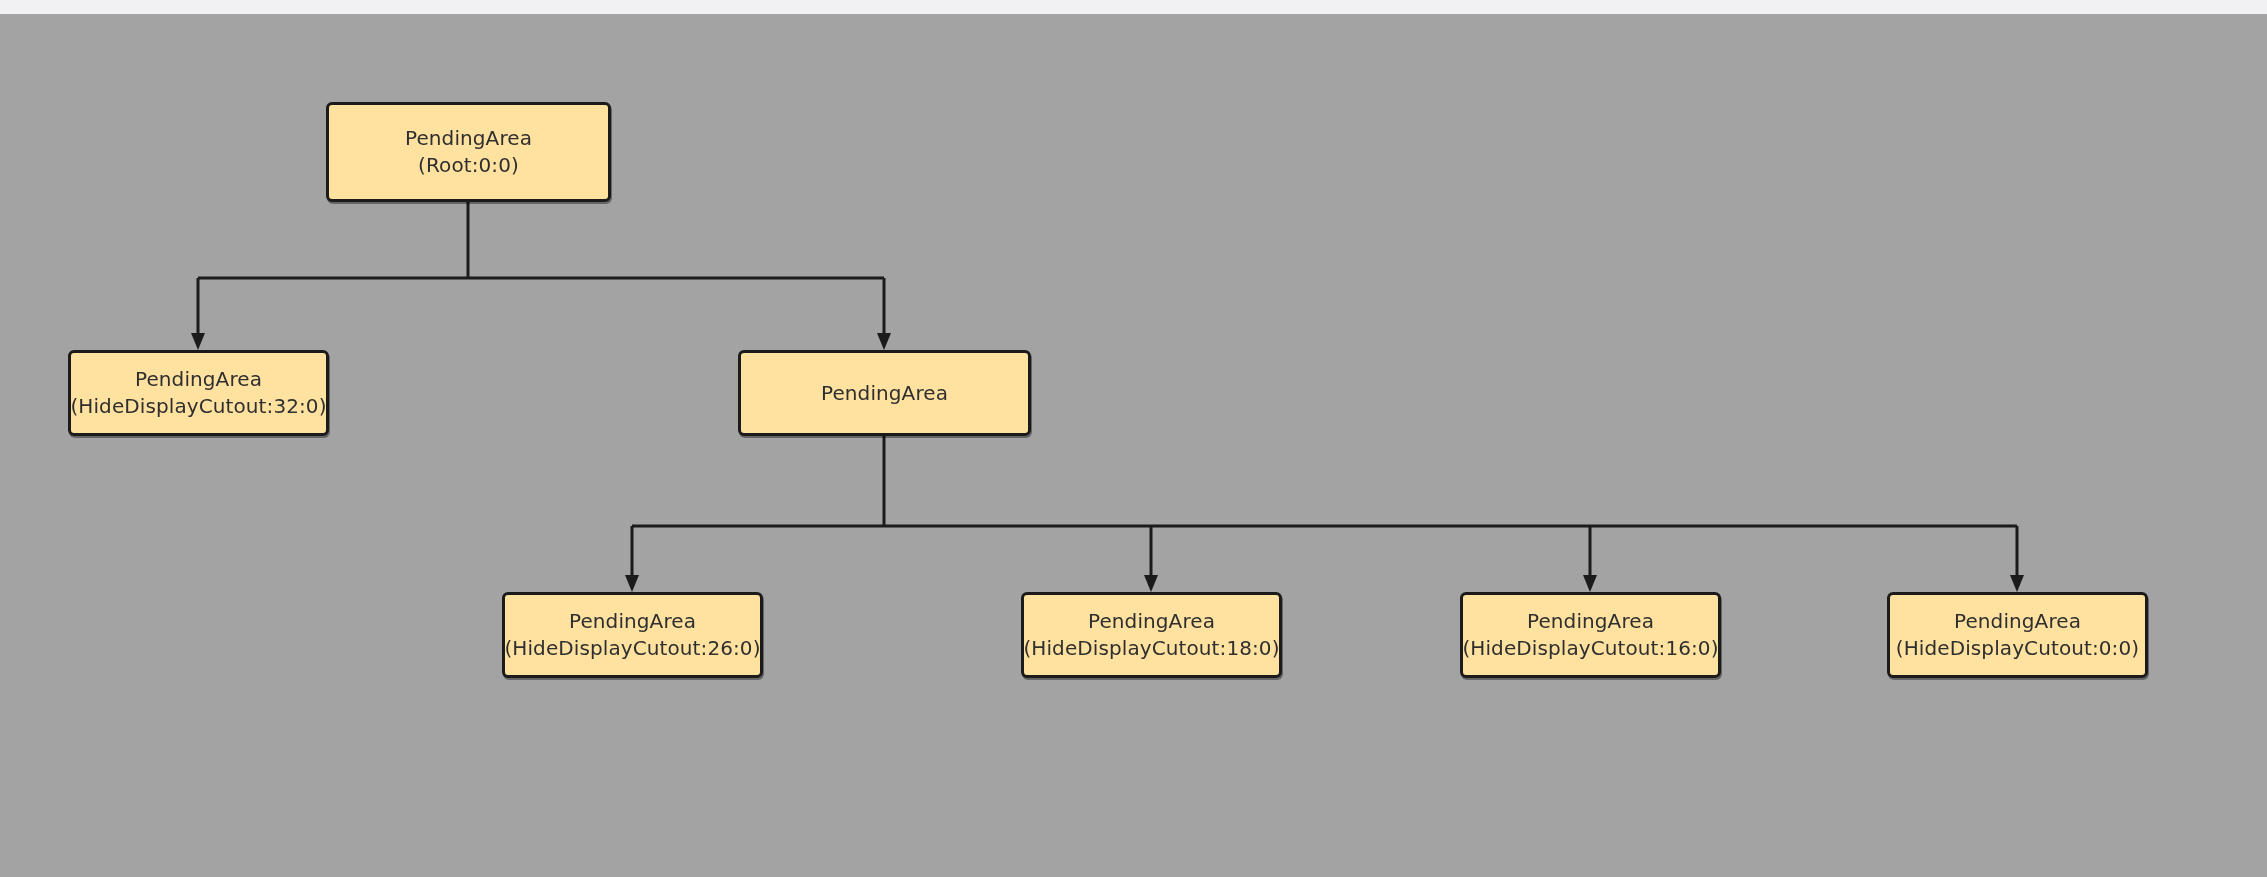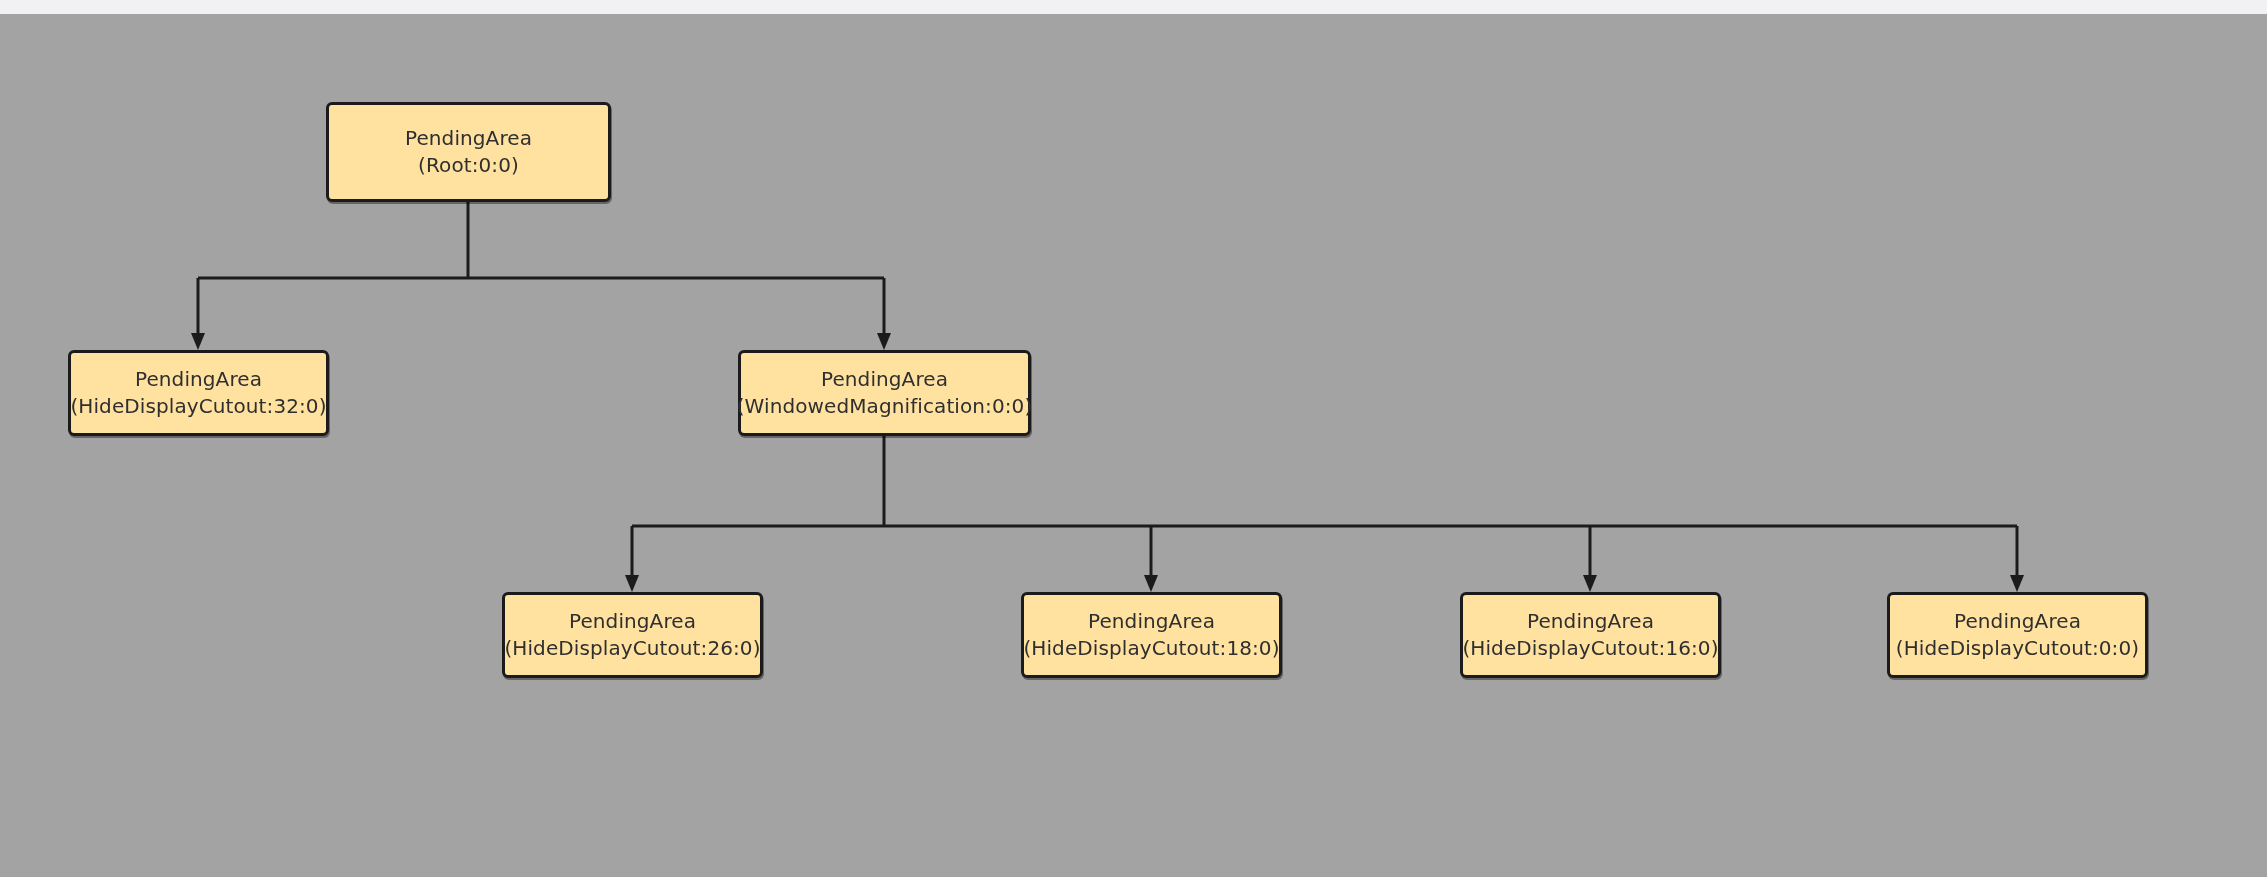--- a/index.html
+++ b/index.html
@@ -95,21 +95,20 @@
       <div class="node" style="left: 326px; top: 88px; width: 285px; height: 100px; background: rgb(255, 225, 160); border-color: rgb(27, 27, 27); color: rgb(47, 47, 47);">
         <span class="node-title">PendingArea</span>
         <span class="node-subtitle">(Root:0:0)</span>
       </div>
       <div class="node" style="left: 68px; top: 336px; width: 261px; height: 86px; background: rgb(255, 225, 160); border-color: rgb(27, 27, 27); color: rgb(47, 47, 47);">
         <span class="node-title">PendingArea</span>
         <span class="node-subtitle">(HideDisplayCutout:32:0)</span>
       </div>
       <div class="node" style="left: 738px; top: 336px; width: 293px; height: 86px; background: rgb(255, 225, 160); border-color: rgb(27, 27, 27); color: rgb(47, 47, 47);">
         <span class="node-title">PendingArea</span>
-        <span class="node-subtitle">(WindowedMagnification:0:0)</span>
       </div>
       <div class="node" style="left: 502px; top: 578px; width: 261px; height: 86px; background: rgb(255, 225, 160); border-color: rgb(27, 27, 27); color: rgb(47, 47, 47);">
         <span class="node-title">PendingArea</span>
         <span class="node-subtitle">(HideDisplayCutout:26:0)</span>
       </div>
       <div class="node" style="left: 1021px; top: 578px; width: 261px; height: 86px; background: rgb(255, 225, 160); border-color: rgb(27, 27, 27); color: rgb(47, 47, 47);">
         <span class="node-title">PendingArea</span>
         <span class="node-subtitle">(HideDisplayCutout:18:0)</span>
       </div>
       <div class="node" style="left: 1460px; top: 578px; width: 261px; height: 86px; background: rgb(255, 225, 160); border-color: rgb(27, 27, 27); color: rgb(47, 47, 47);">

